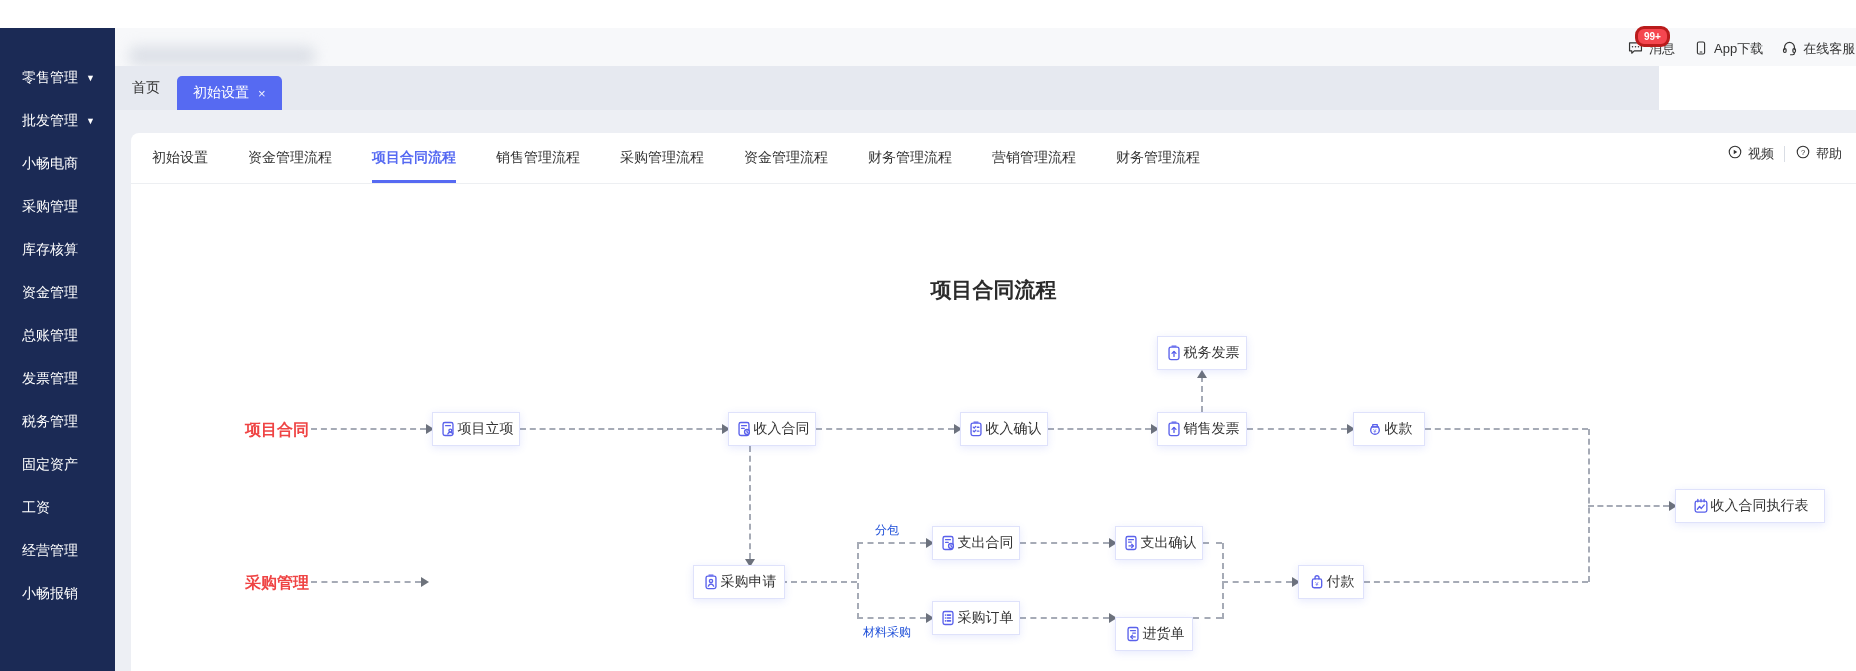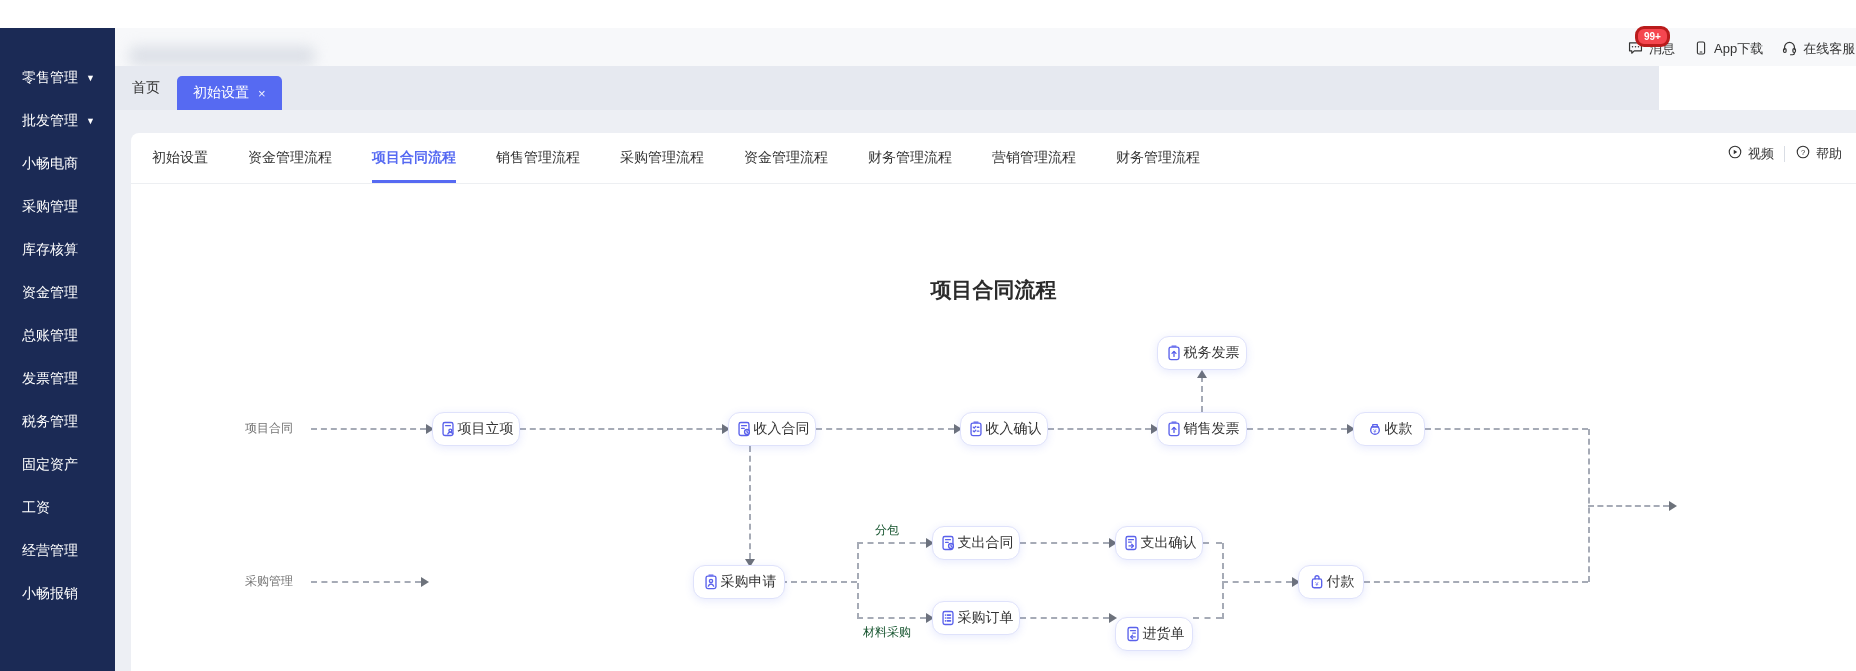--- a/index.html
+++ b/index.html
@@ -33,23 +33,23 @@
   
   #flowtabs { position:absolute; left:0; top:0; width:100%; height:51px; border-bottom:1px solid #edeff2; display:flex; align-items:stretch; padding-left:21px; }
   .ftab { display:flex; align-items:center; margin-right:40px; font-size:14px; color:#333; cursor:pointer; border-bottom:3px solid transparent; padding-top:3px; }
   .ftab.active { color:#566af2; border-bottom-color:#566af2; font-weight:bold; }
   #flow-utils { position:absolute; right:14px; top:0; height:41px; display:flex; align-items:center; gap:10px; font-size:13px; color:#333; }
   .util { display:flex; align-items:center; gap:5px; cursor:pointer; }
 
   
   #flow-canvas { position:absolute; left:0; top:51px; width:1725px; height:487px; }
   #flow-title { position:absolute; left:0; right:0; top:92px; text-align:center; font-size:21px; font-weight:600; color:#2b2b2b; }
-  .row-label { position:absolute; font-size:12px; color:#737373; font-weight:400; white-space:nowrap; }
-  .branch-label { position:absolute; font-size:12px; color:#14532d; white-space:nowrap; }
-  .node { position:absolute; height:34px; background:#fff; border:1px solid #dfe2fb; border-radius:12px;
+  .row-label { position:absolute; font-size:16px; color:#ef4444; font-weight:700; white-space:nowrap; }
+  .branch-label { position:absolute; font-size:12px; color:#1d4ed8; white-space:nowrap; }
+  .node { position:absolute; height:34px; background:#fff; border:1px solid #dfe2fb; border-radius:0;
     box-shadow:0 2px 8px rgba(84,106,242,.14); display:flex; align-items:center; justify-content:center;
     gap:1px; font-size:14px; color:#333; cursor:pointer; white-space:nowrap; }
   .node svg { flex:none; }
   .dash-h { position:absolute; border-top:2px dashed #a6abb6; height:0; }
   .dash-v { position:absolute; border-left:2px dashed #a6abb6; width:0; }
   .arr { position:absolute; width:0; height:0; }
   .arr.r { border-top:5px solid transparent; border-bottom:5px solid transparent; border-left:8px solid #6d727b; }
   .arr.u { border-left:5px solid transparent; border-right:5px solid transparent; border-bottom:8px solid #6d727b; }
   .arr.d { border-left:5px solid transparent; border-right:5px solid transparent; border-top:8px solid #6d727b; }
 
@@ -259,20 +259,30 @@
           <span style="display: inline-flex;">
             <svg xmlns="http://www.w3.org/2000/svg" width="18" height="18" viewBox="0 0 20 20" fill="none" stroke="#5a61eb" stroke-width="1.5" stroke-linecap="round" stroke-linejoin="round">
               <path d="M7.5 5.2h5v2.4h-5z"></path>
               <path d="M6.3 7.6h7.4"></path>
               <path d="M6.8 7.6c-1 1-1.6 2.1-1.6 3.4 0 2.8 2.2 4.8 4.8 4.8s4.8-2 4.8-4.8c0-1.3-.6-2.4-1.6-3.4"></path>
               <text x="10" y="13.9" font-size="6.5" text-anchor="middle" fill="#5a61eb" stroke="none">¥</text>
             </svg>
           </span>
           <span>收款</span>
         </div>
+        <div class="node" style="left: 1544px; top: 305px; width: 150px;">
+          <span style="display: inline-flex;">
+            <svg xmlns="http://www.w3.org/2000/svg" width="18" height="18" viewBox="0 0 20 20" fill="none" stroke="#5a61eb" stroke-width="1.5" stroke-linecap="round" stroke-linejoin="round">
+              <rect x="3.5" y="4.6" width="13" height="12.2" rx="2"></rect>
+              <path d="M6.5 2.8v2.6M10 2.8v2.6M13.5 2.8v2.6"></path>
+              <path d="M6 13.6l2.4-3.1 2 2.2 3.2-3.9"></path>
+            </svg>
+          </span>
+          <span>收入合同执行表</span>
+        </div>
         <div class="node" style="left: 562px; top: 381px; width: 92px;">
           <span style="display: inline-flex;">
             <svg xmlns="http://www.w3.org/2000/svg" width="18" height="18" viewBox="0 0 20 20" fill="none" stroke="#5a61eb" stroke-width="1.5" stroke-linecap="round" stroke-linejoin="round">
               <rect x="4.5" y="3.4" width="11" height="13.9" rx="2"></rect>
               <path d="M7.8 2.3h4.4"></path>
               <circle cx="10" cy="8.8" r="1.8"></circle>
               <path d="M7 14.6c.6-1.6 1.7-2.4 3-2.4s2.4.8 3 2.4"></path>
             </svg>
           </span>
           <span>采购申请</span>

